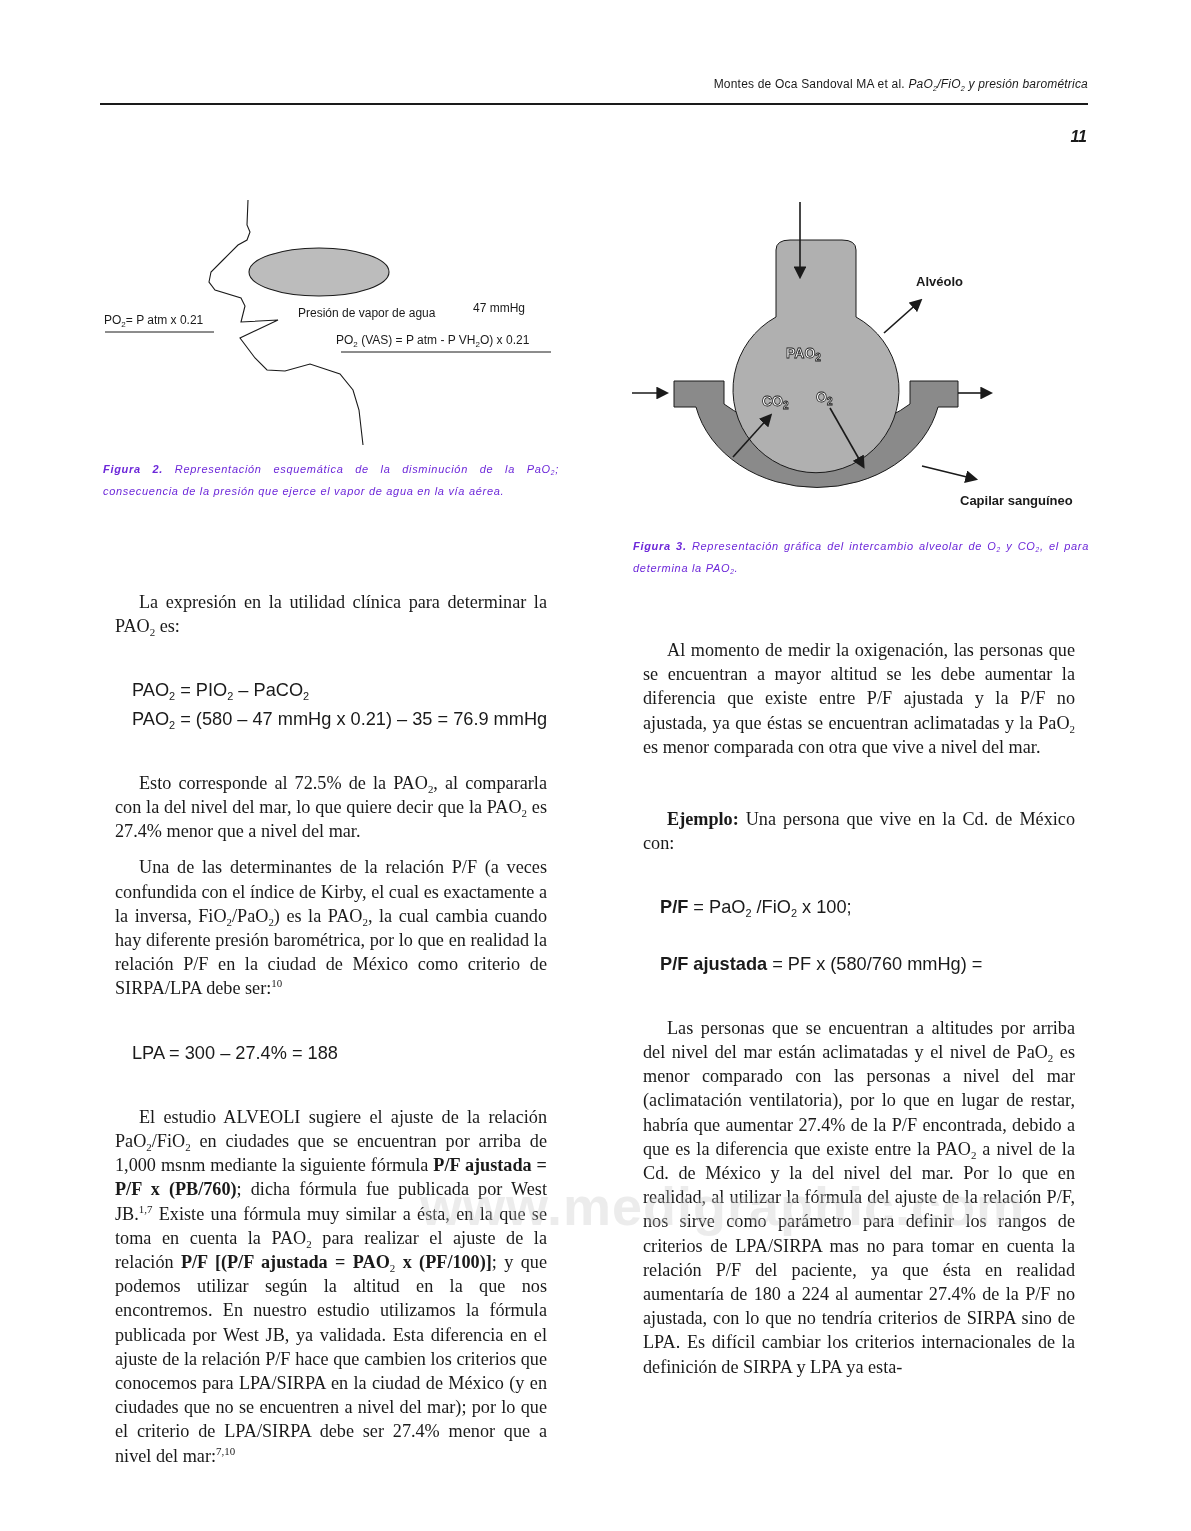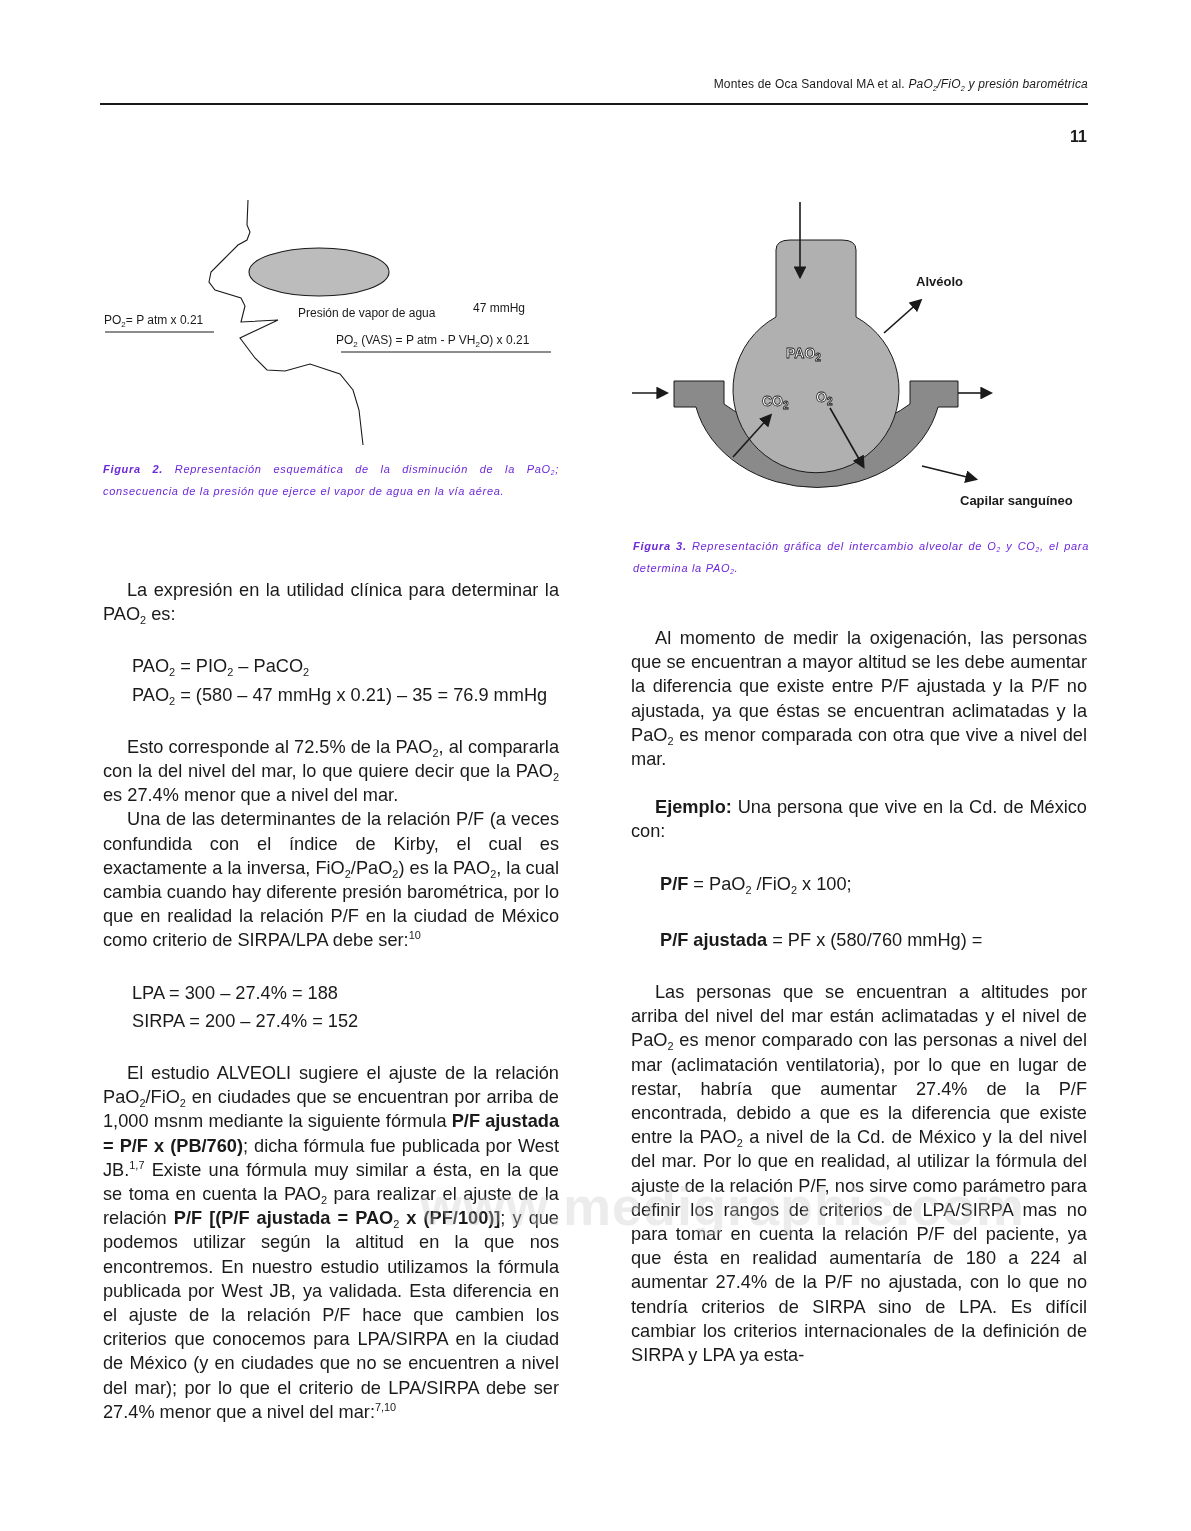--- a/index.html
+++ b/index.html
@@ -2,29 +2,29 @@
 <html><head>
 <meta charset="utf-8">
 <style>
   html, body { margin: 0; padding: 0; background: #ffffff; }
   body { width: 1191px; height: 1531px; position: relative; overflow: hidden;
          font-family: "Liberation Sans", sans-serif; color: #1a1a1a; }
 
   .running-head { position: absolute; left: 100px; top: 77px; width: 988px; height: 26px;
                   border-bottom: 2px solid #1a1a1a; text-align: right; font-size: 12px; letter-spacing: 0.2px; }
   .running-head .it { font-style: italic; }
-  .page-num { position: absolute; right: 104px; top: 128px; font-size: 16px; font-weight: bold; }
+  .page-num { position: absolute; right: 104px; top: 128px; font-size: 16px; font-weight: bold; font-style: italic; }
 
   sub { font-size: 60%; vertical-align: -0.35em; line-height: 0; }
   sup { font-size: 60%; vertical-align: 0.6em; line-height: 0; }
 
   .col { position: absolute; width: 456px; font-size: 18.2px; line-height: 24.2px; text-align: justify; }
   .col-left { left: 103px; }
   .col-right { left: 631px; }
-  .col p { margin: 0; text-indent: 24px; }
+  .col p { margin: 12px; text-indent: 24px; font-family: Liberation Serif, serif; }
   .col .eq { margin: 4px; padding-left: 25px; text-align: left; white-space: nowrap; }
   .gap { height: 24px; }
   b { font-weight: bold; }
 
   .caption { position: absolute; font-size: 11px; line-height: 22px; font-style: italic;
              letter-spacing: 0.7px; text-align: justify; color: #6d28d9; }
   .caption b { font-style: italic; }
 
   .fig2 { position: absolute; left: 95px; top: 190px; width: 480px; height: 260px; }
   .fig3 { position: absolute; left: 620px; top: 190px; width: 480px; height: 330px; }
@@ -89,21 +89,20 @@
 <div class="col col-left" style="top:578px;">
   <p><span>La expresión en la utilidad clínica para determinar la PAO</span><sub>2</sub><span> es:</span></p>
   <div class="gap"></div>
   <div class="eq"><span>PAO</span><sub>2</sub><span> = PIO</span><sub>2</sub><span> – PaCO</span><sub>2</sub></div>
   <div class="eq"><span>PAO</span><sub>2</sub><span> = (580 – 47 mmHg x 0.21) – 35 = 76.9 mmHg</span></div>
   <div class="gap"></div>
   <p><span>Esto corresponde al 72.5% de la PAO</span><sub>2</sub><span>, al compararla con la del nivel del mar, lo que quiere decir que la PAO</span><sub>2</sub><span> es 27.4% menor que a nivel del mar.</span></p>
   <p><span>Una de las determinantes de la relación P/F (a veces confundida con el índice de Kirby, el cual es exactamente a la inversa, FiO</span><sub>2</sub><span>/PaO</span><sub>2</sub><span>) es la PAO</span><sub>2</sub><span>, la cual cambia cuando hay diferente presión barométrica, por lo que en realidad la relación P/F en la ciudad de México como criterio de SIRPA/LPA debe ser:</span><sup>10</sup></p>
   <div class="gap"></div>
   <div class="eq">LPA = 300 – 27.4% = 188</div>
-  <div class="eq">SIRPA = 200 – 27.4% = 152</div>
   <div class="gap"></div>
   <p><span>El estudio ALVEOLI sugiere el ajuste de la relación PaO</span><sub>2</sub><span>/FiO</span><sub>2</sub><span> en ciudades que se encuentran por arriba de 1,000 msnm mediante la siguiente fórmula </span><b>P/F ajustada = P/F x (PB/760)</b><span>; dicha fórmula fue publicada por West JB.</span><sup>1,7</sup><span> Existe una fórmula muy similar a ésta, en la que se toma en cuenta la PAO</span><sub>2</sub><span> para realizar el ajuste de la relación </span><b>P/F [(P/F ajustada = PAO</b><sub>2</sub><b> x (PF/100)]</b><span>; y que podemos utilizar según la altitud en la que nos encontremos. En nuestro estudio utilizamos la fórmula publicada por West JB, ya validada. Esta diferencia en el ajuste de la relación P/F hace que cambien los criterios que conocemos para LPA/SIRPA en la ciudad de México (y en ciudades que no se encuentren a nivel del mar); por lo que el criterio de LPA/SIRPA debe ser 27.4% menor que a nivel del mar:</span><sup>7,10</sup></p>
 </div>
 
 <div class="col col-right" style="top:626px;">
   <p><span>Al momento de medir la oxigenación, las personas que se encuentran a mayor altitud se les debe aumentar la diferencia que existe entre P/F ajustada y la P/F no ajustada, ya que éstas se encuentran aclimatadas y la PaO</span><sub>2</sub><span> es menor comparada con otra que vive a nivel del mar.</span></p>
   <div class="gap"></div>
   <p><b>Ejemplo:</b><span> Una persona que vive en la Cd. de México con:</span></p>
   <div class="gap"></div>
   <div class="eq"><b>P/F</b><span> = PaO</span><sub>2</sub><span> /FiO</span><sub>2</sub><span> x 100;</span></div>

